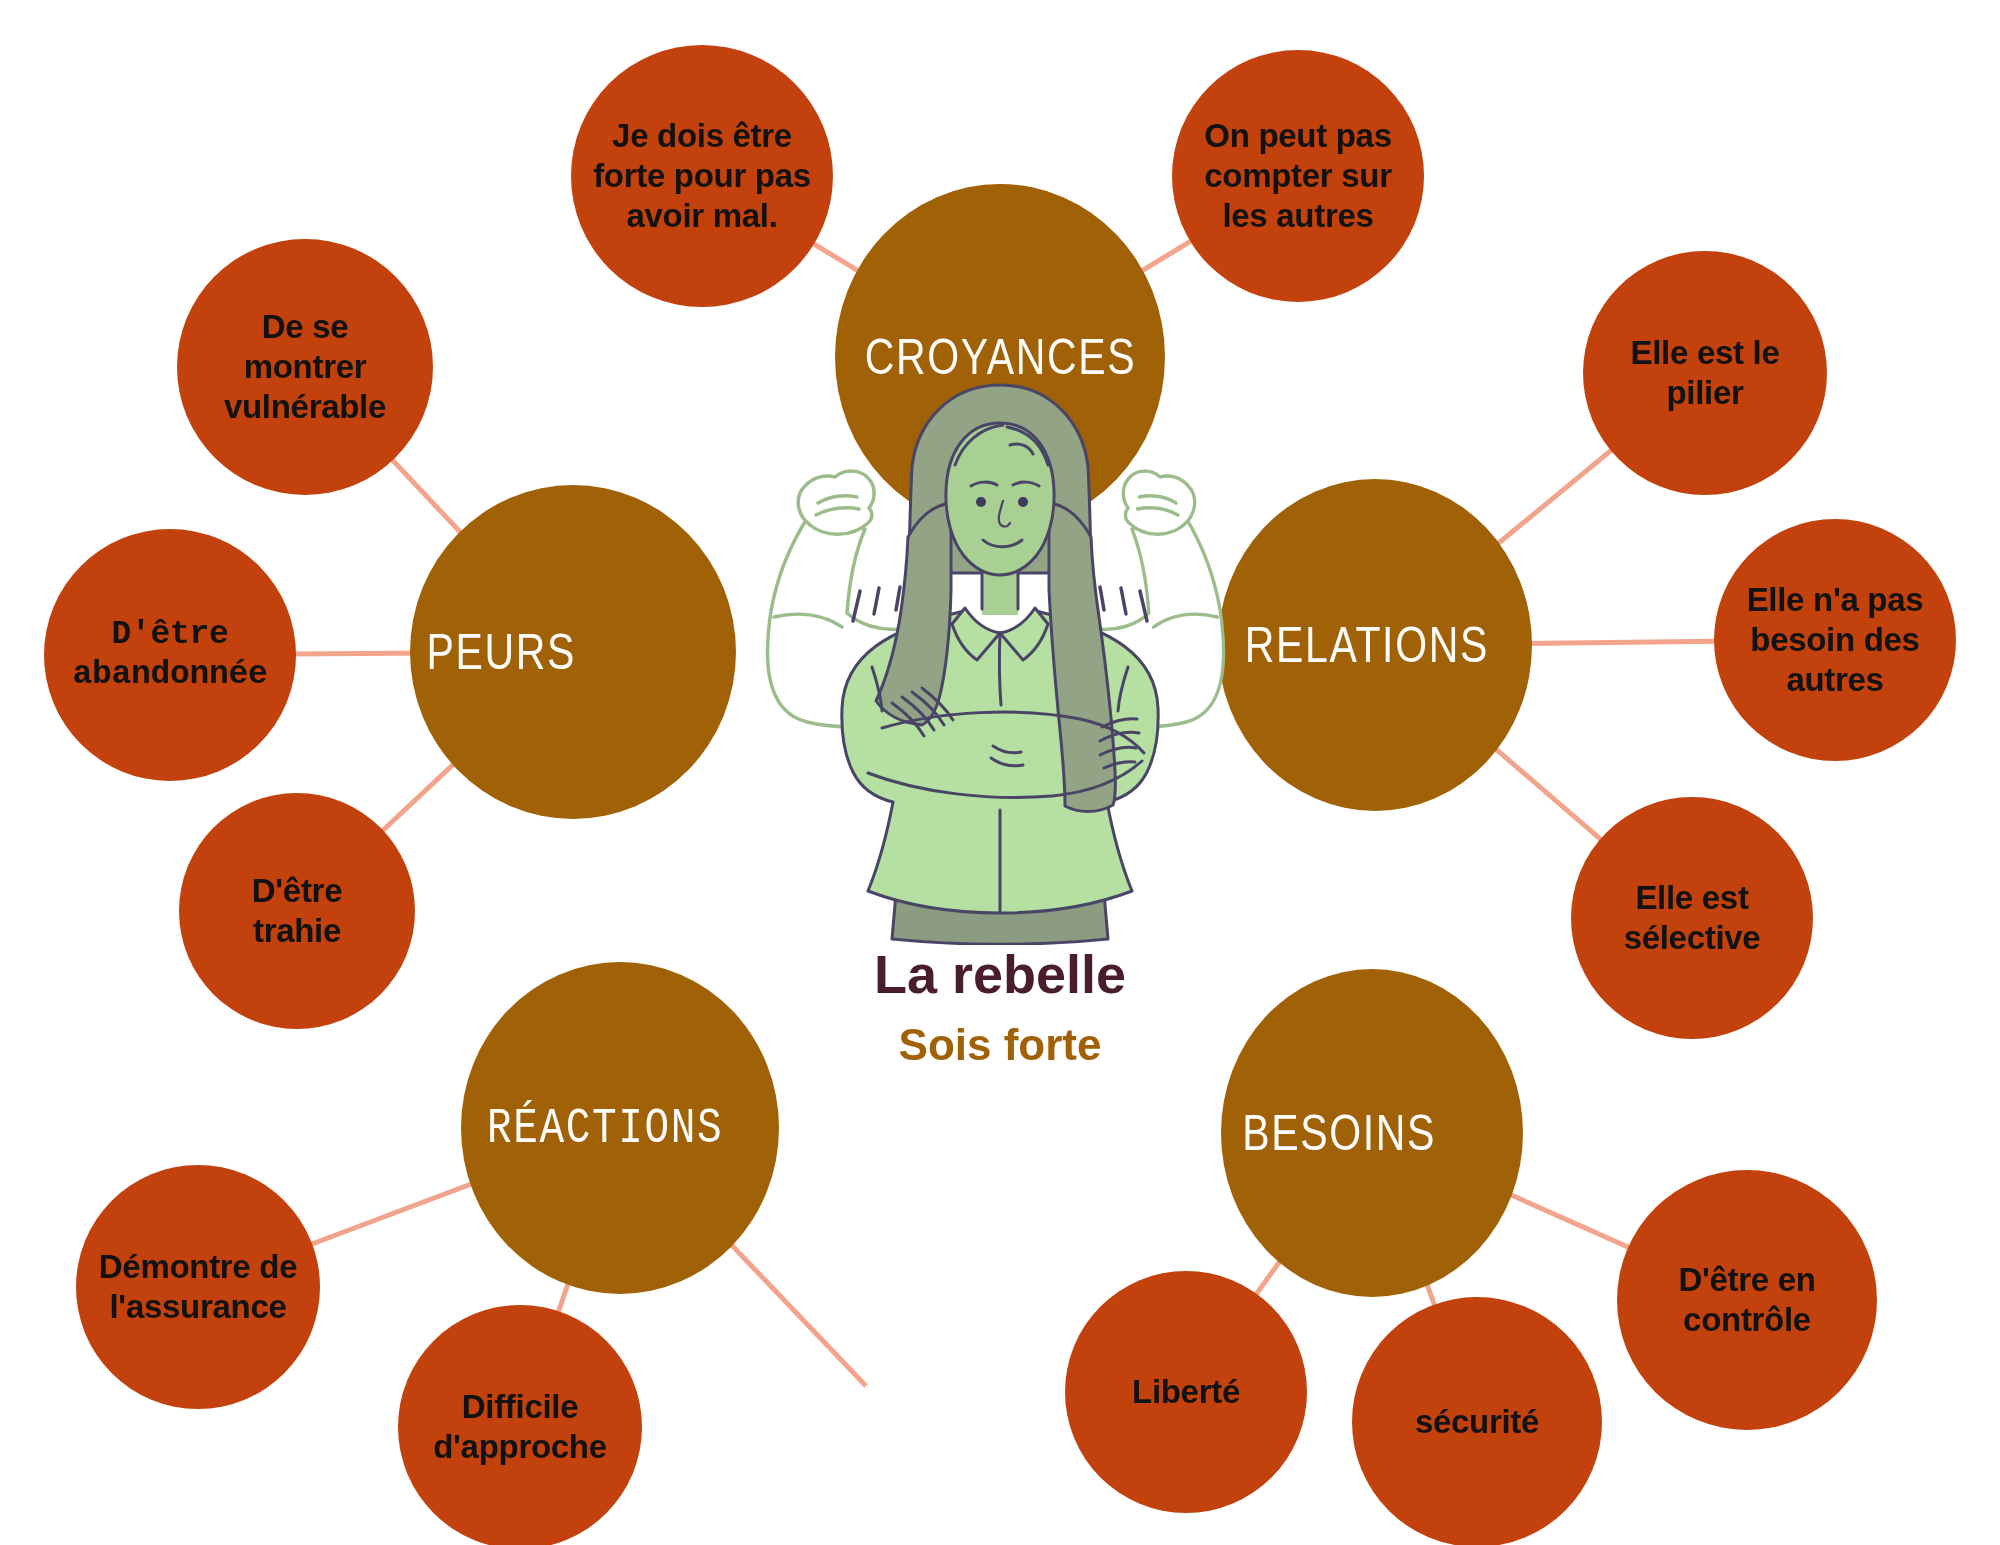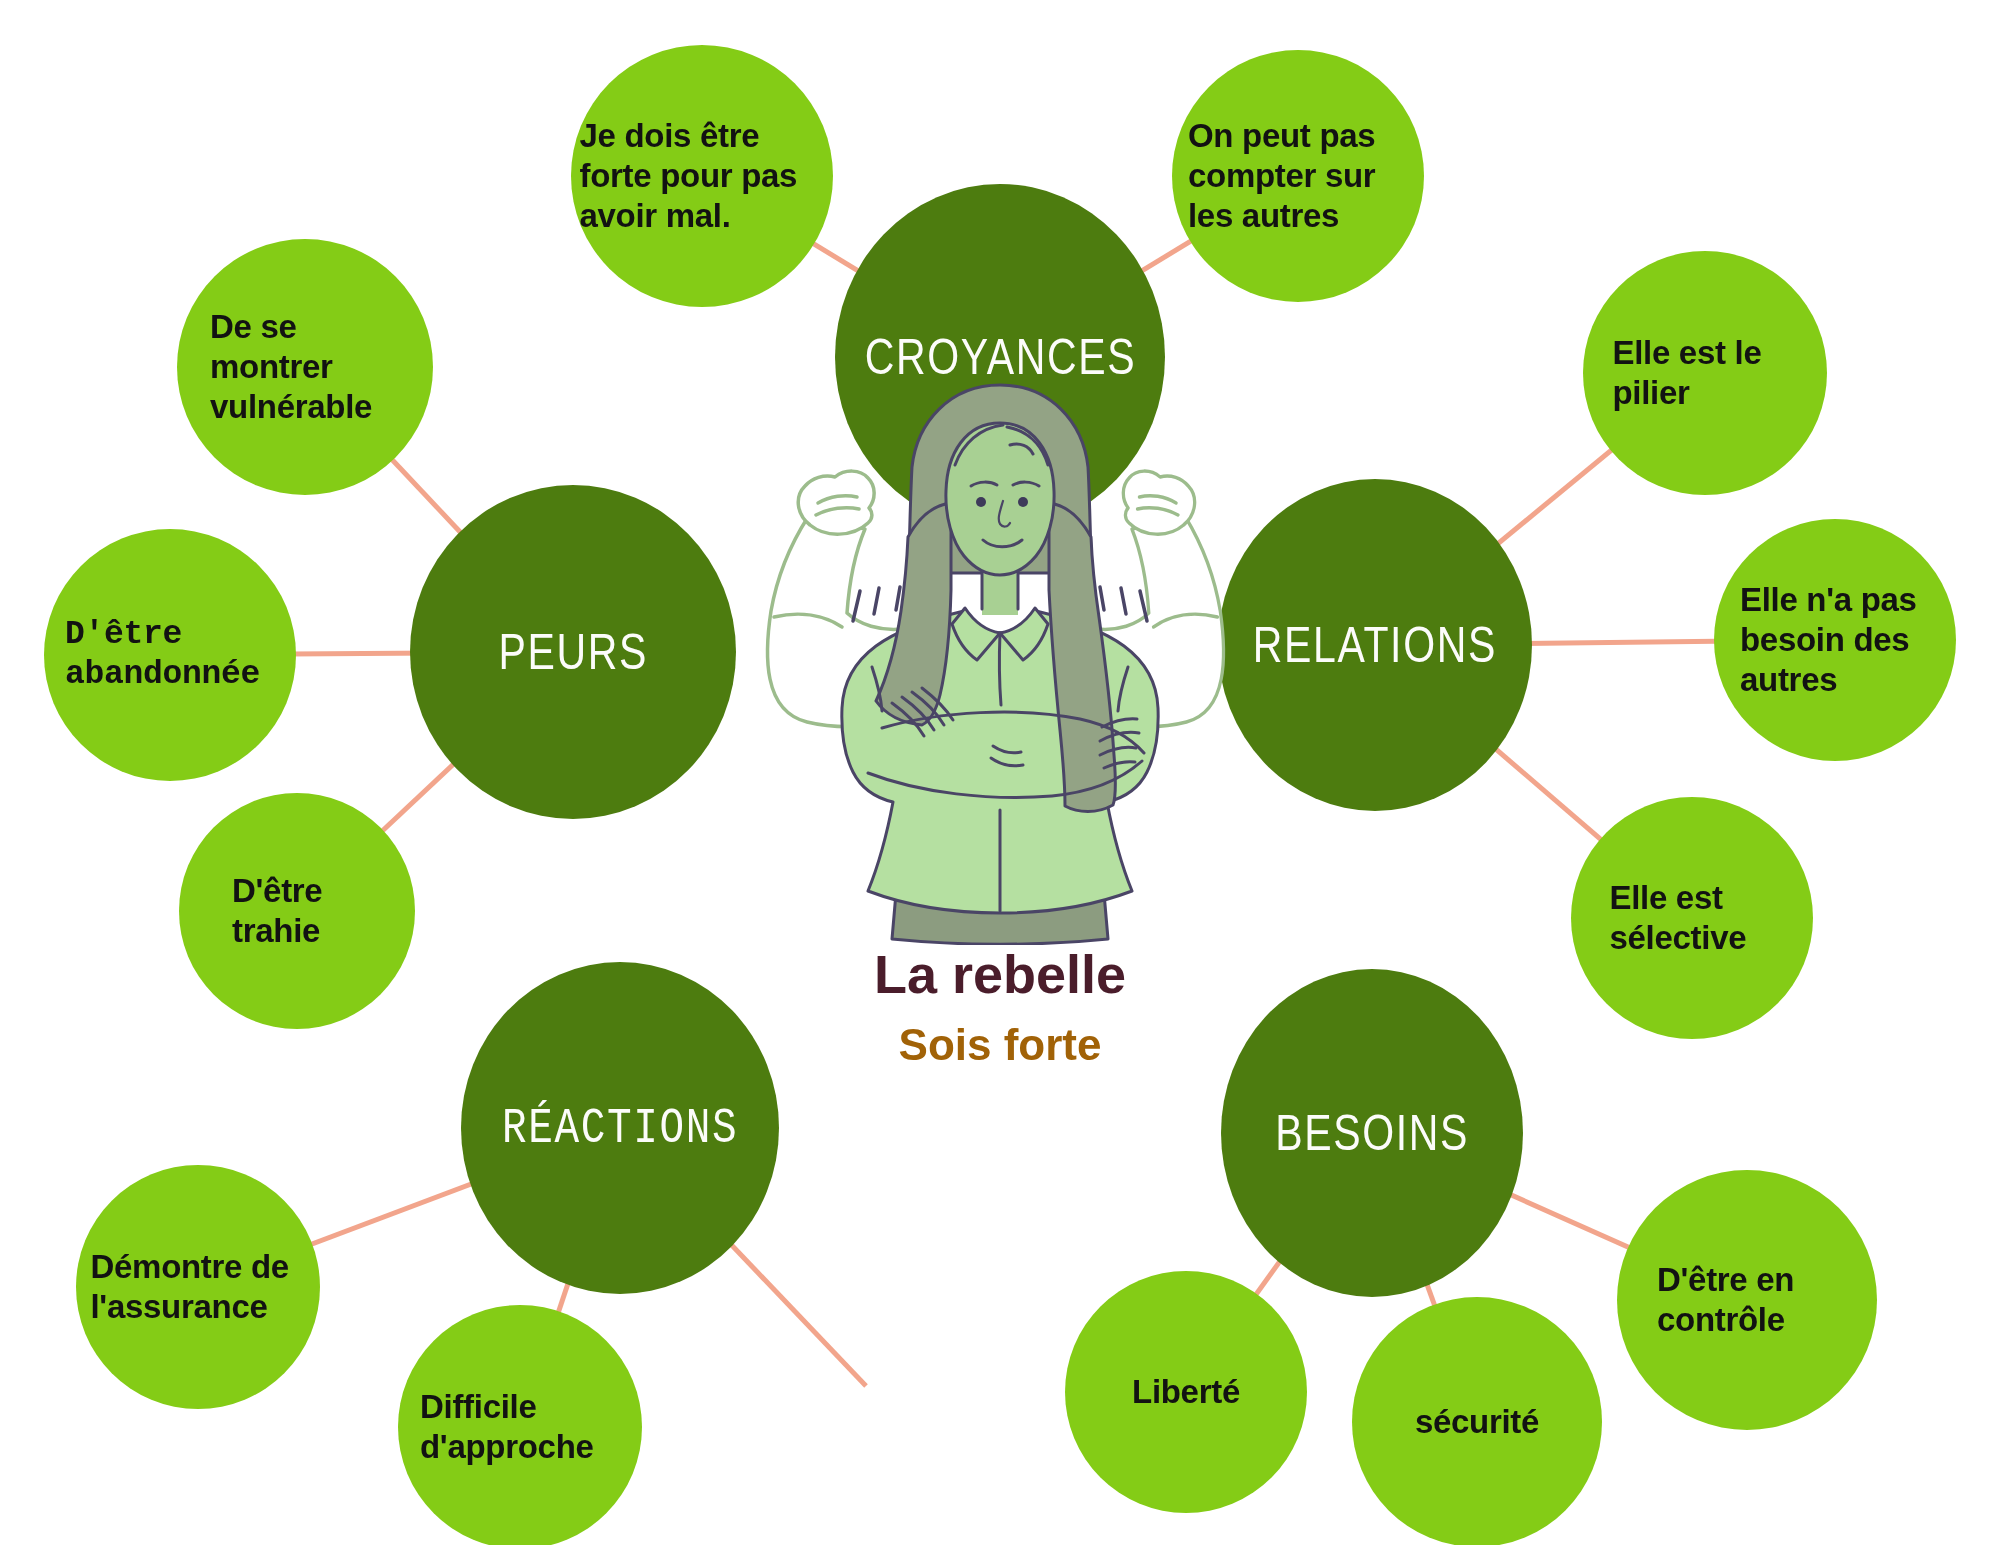--- a/index.html
+++ b/index.html
@@ -2,30 +2,30 @@
 <html><head>
 <meta charset="utf-8">
 <style>
   html,body{margin:0;padding:0;background:#ffffff;}
   .canvas{
     position:relative;width:2000px;height:1545px;background:#ffffff;
     font-family:"Liberation Sans",sans-serif;overflow:hidden;
   }
   #connectors{position:absolute;left:0;top:0;z-index:0;}
   .cat{
-    position:absolute;border-radius:50%;background:#4d7c0f;z-index:1;
-    display:flex;align-items:center;justify-content:center;
+    position:absolute;border-radius:50%;background:#a16207;z-index:1;
+    display:flex;align-items:center;justify-content:flex-start;
   }
   .cat-label{
     color:#FCFCFA;font-size:50px;font-weight:400;letter-spacing:2px;
     transform:scaleX(.82);white-space:nowrap;
   }
   .sat{
-    position:absolute;border-radius:50%;background:#84cc16;z-index:1;
-    display:flex;align-items:center;justify-content:center;
+    position:absolute;border-radius:50%;background:#c2410c;z-index:1;
+    display:flex;align-items:center;justify-content:center;text-align:center;
   }
   .sat-text{
     font-weight:700;font-size:33px;line-height:1.22;color:#121212;
     letter-spacing:-0.3px;
   }
   #illustration{position:absolute;left:750px;top:365px;z-index:2;}
   .title-main{
     position:absolute;left:700px;top:943px;width:600px;text-align:center;
     font-weight:700;font-size:54px;color:#4A1D2B;z-index:3;
   }

